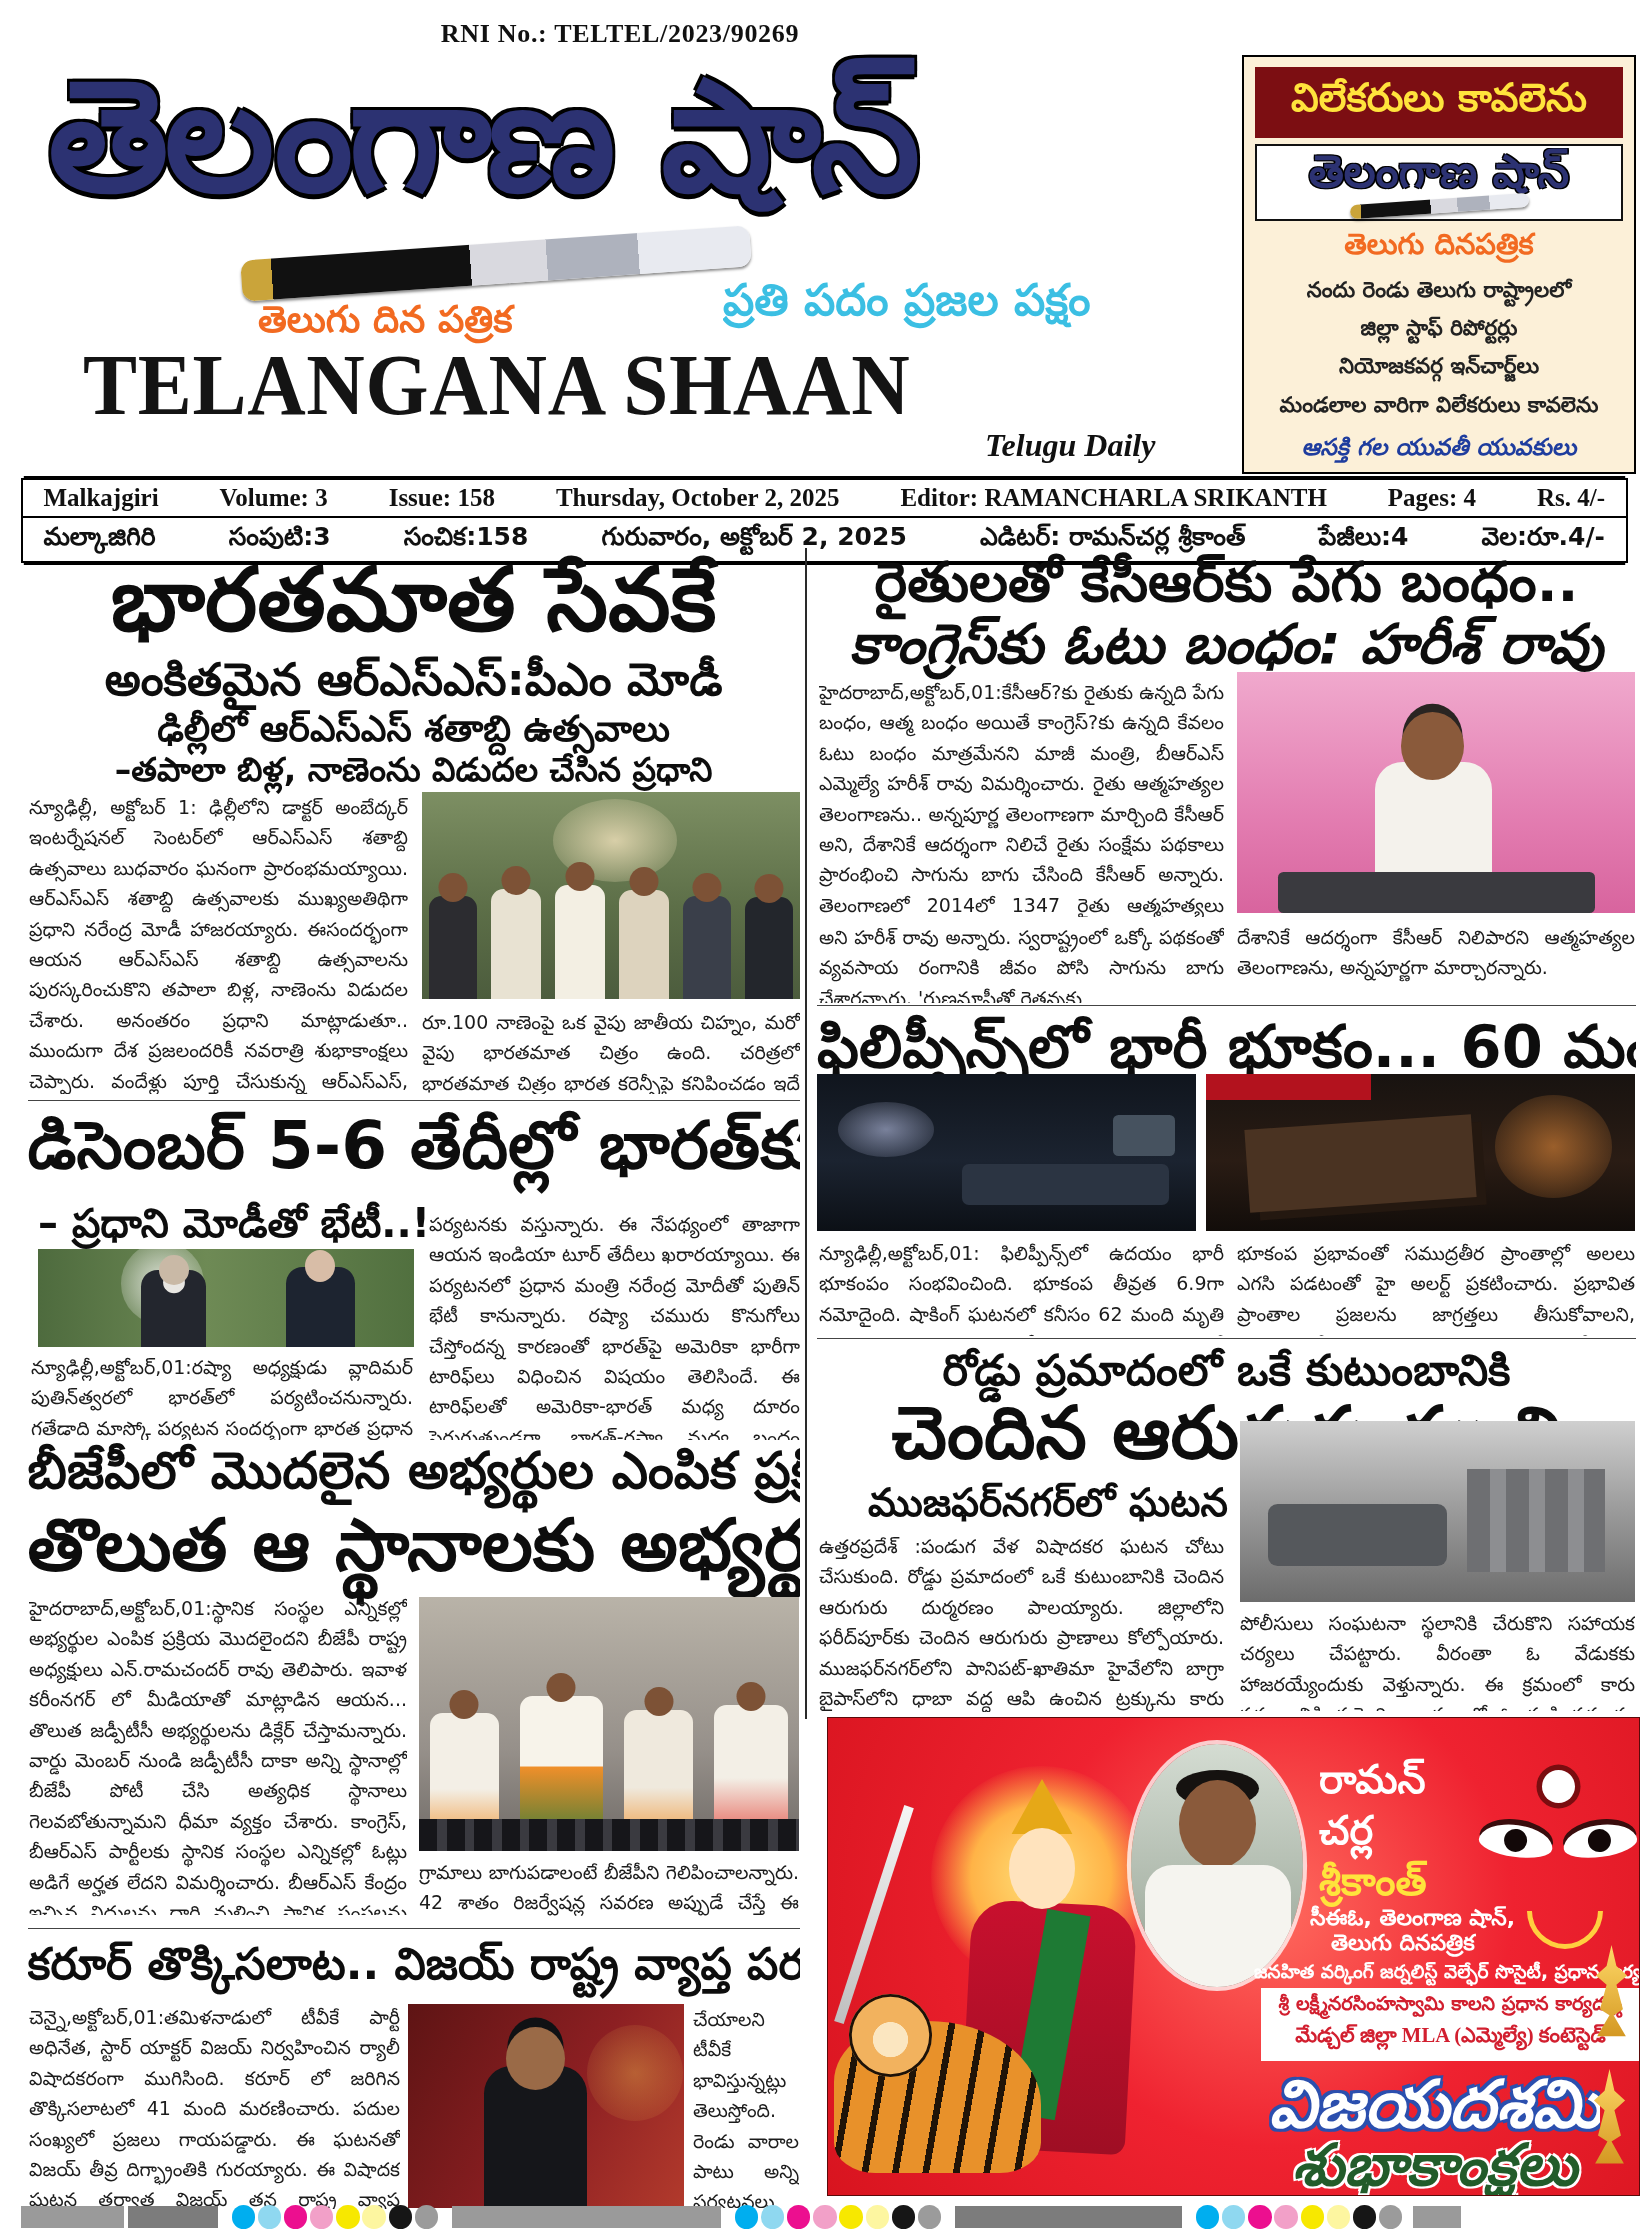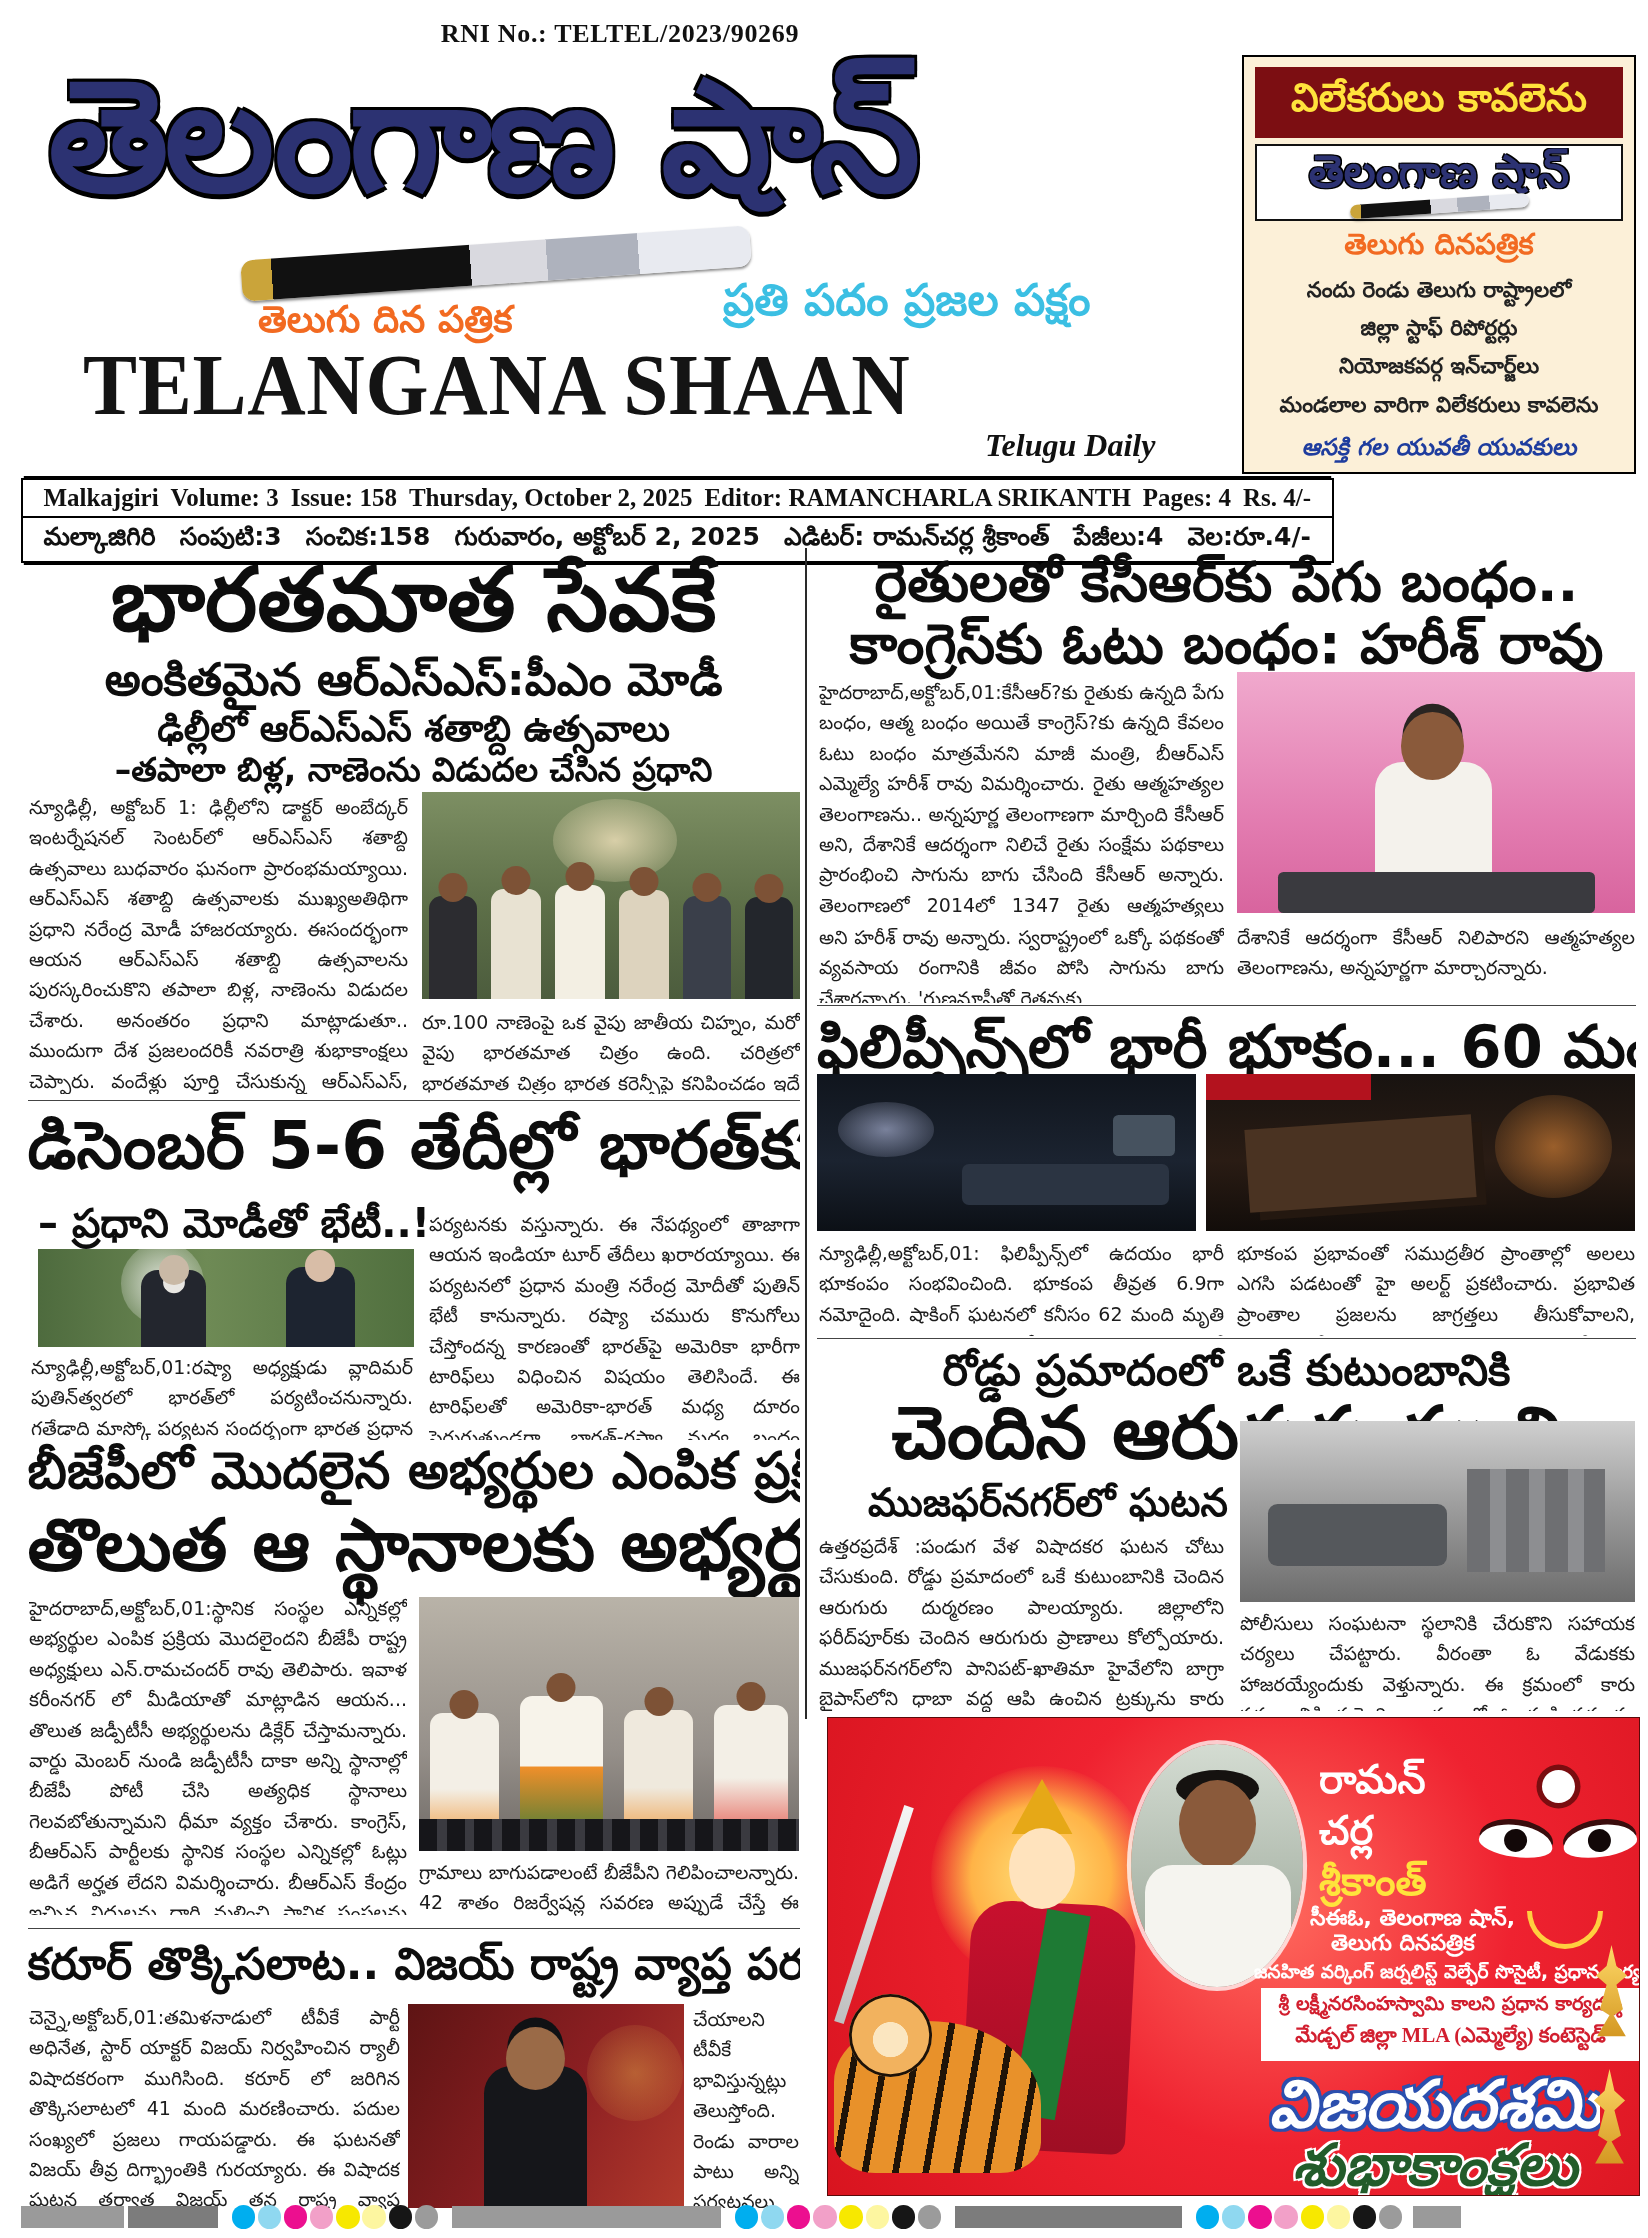--- a/index.html
+++ b/index.html
@@ -32,21 +32,21 @@
       text-align:center;padding:8.3px 2.8px;}
   #recruit-logo{margin:0 11px;background:#fff;border:2.1px solid #111;text-align:center;padding:2.8px 1.4px 5.5px;}
   #recruit-logo-title{font-size:45px;font-weight:bold;color:#2c3272;line-height:48px;
       text-shadow:-1.4px -1.4px 0 #000,1.4px -1.4px 0 #000,-1.4px 1.4px 0 #000,1.4px 1.4px 0 #000;}
   #recruit-pen{width:179px;height:13.8px;margin:2.8px auto 0;}
   #recruit-sub{font-size:29px;font-weight:bold;color:#f26a21;text-align:center;margin-top:6.9px;}
   .recruit-line{font-size:21.4px;text-align:center;margin-top:8.3px;font-weight:bold;color:#222;}
   #recruit-highlight{font-size:23.4px;font-weight:bold;font-style:italic;color:#1f3d9e;text-align:center;margin-top:11px;}
 
   
-  #infobar{left:20.7px;top:478px;width:1313px;border:2.8px solid #000;box-sizing:border-box;
+  #infobar{left:20.7px;top:478px;width:1607px;border:2.8px solid #000;box-sizing:border-box;
       box-shadow:0 -4.8px 0 -2.8px #000,0 4.8px 0 -2.8px #000;}
   .irow{display:flex;justify-content:space-between;align-items:center;padding:4.1px 20.7px;}
   #infobar-en{font-family:"Liberation Serif",serif;font-weight:bold;font-size:25px;}
   #infobar-te{border-top:2.8px double #000;font-weight:bold;font-size:25px;}
 
   
   #vdivider{left:805px;top:548px;width:2.1px;height:1171px;background:#2a2a2a;}
   .hrule{height:1.4px;background:#444;}
 
   .headline{font-weight:bold;color:#0d0d0d;}
@@ -72,21 +72,21 @@
   #bjp-photo{left:419px;top:1597px;width:380px;height:254px;background:linear-gradient(#b9b3a8,#96908a 60%,#6f6a66);}
   #bjp-body-right{left:419px;top:1857px;width:380px;height:61px;}
   #lrule2{left:27.6px;top:1928px;width:772px;}
   #karur-headline{left:27.6px;top:1938px;width:772px;font-size:44px;}
   #karur-body-left{left:29px;top:2002px;width:371px;height:207px;}
   #karur-photo{left:408px;top:2004px;width:276px;height:204px;background:linear-gradient(120deg,#5e1414,#8c1f22 55%,#b23a2c);}
   #karur-body-right{left:693px;top:2004px;width:106px;height:204px;}
 
   
   #harish-h1{left:817px;top:550px;width:819px;font-size:55px;}
-  #harish-h2{left:817px;top:612px;width:819px;font-size:55px;}
+  #harish-h2{left:817px;top:612px;width:819px;font-size:55px;font-style:italic;}
   #harish-photo{left:1237px;top:672px;width:398px;height:241px;background:linear-gradient(#f0a9cd,#e37db1 60%,#d8649e);}
   #harish-body-left{left:819px;top:677px;width:405px;height:240px;}
   #harish-body-bl{left:819px;top:922px;width:405px;height:81px;}
   #harish-body-br{left:1237px;top:922px;width:398px;height:81px;}
   #rrule1{left:817px;top:1005px;width:819px;}
   #quake-headline{left:817px;top:1012px;width:819px;font-size:59px;}
   #quake-photo-left{left:817px;top:1074px;width:379px;height:157px;background:linear-gradient(#10151d,#1b2330 55%,#0c1016);}
   #quake-photo-right{left:1206px;top:1074px;width:429px;height:157px;background:linear-gradient(#181310,#2a1c14 55%,#120d0a);}
   #quake-body-left{left:819px;top:1238px;width:405px;height:98px;}
   #quake-body-right{left:1237px;top:1238px;width:398px;height:98px;}

